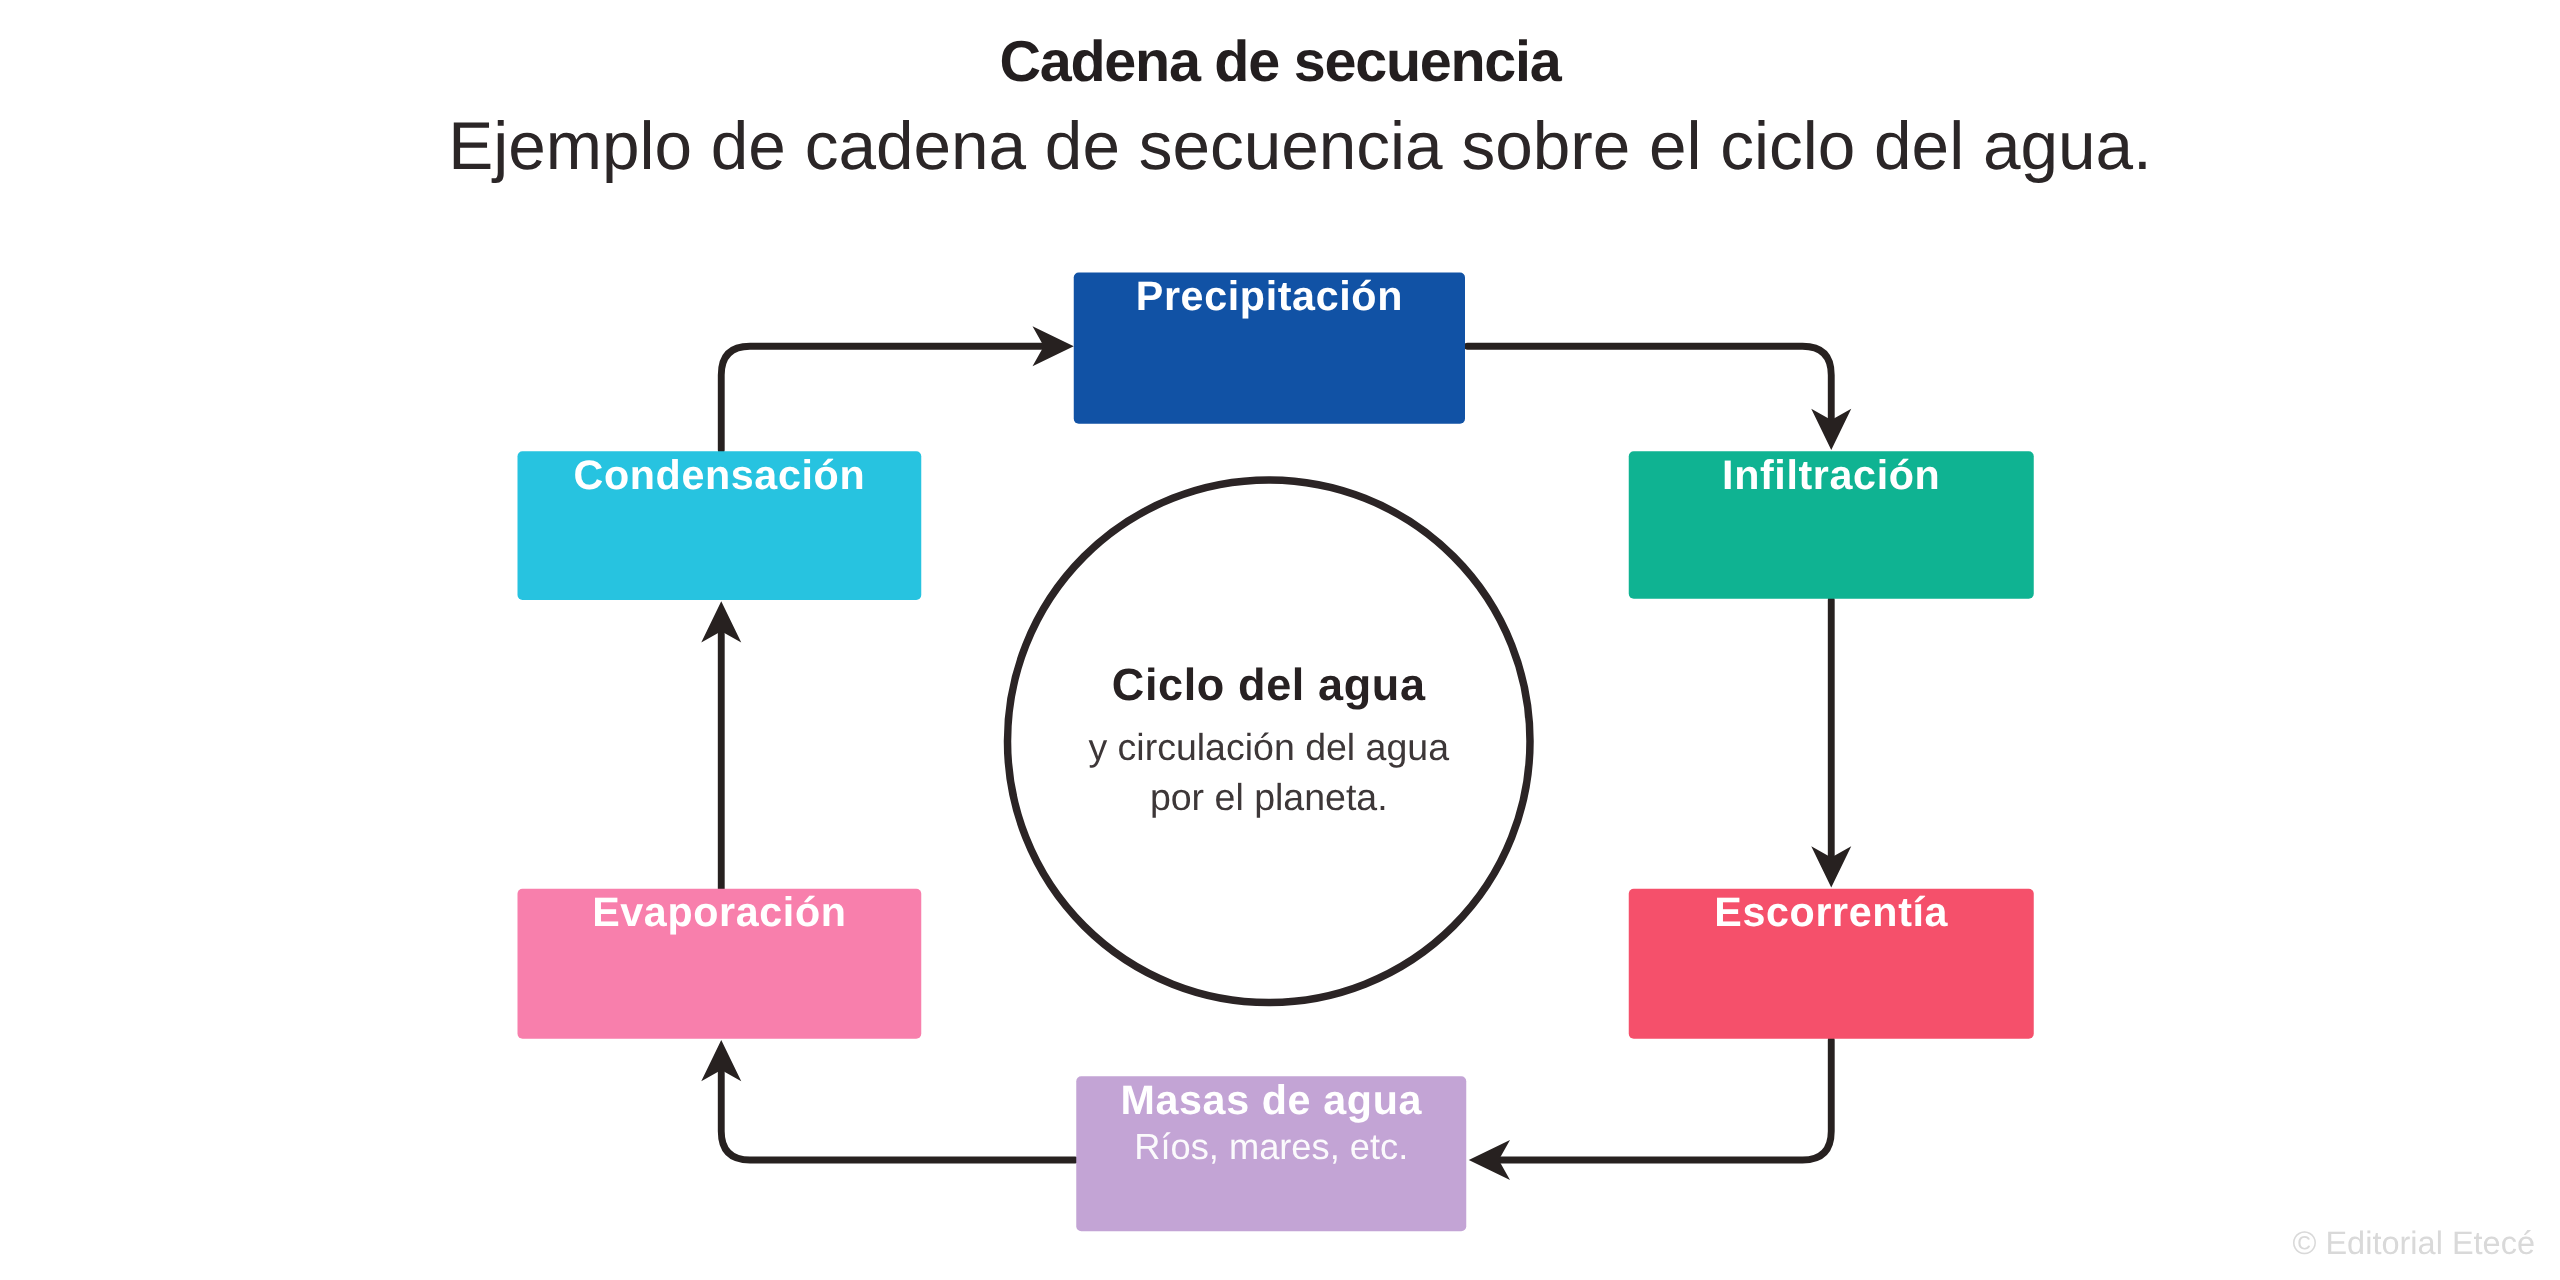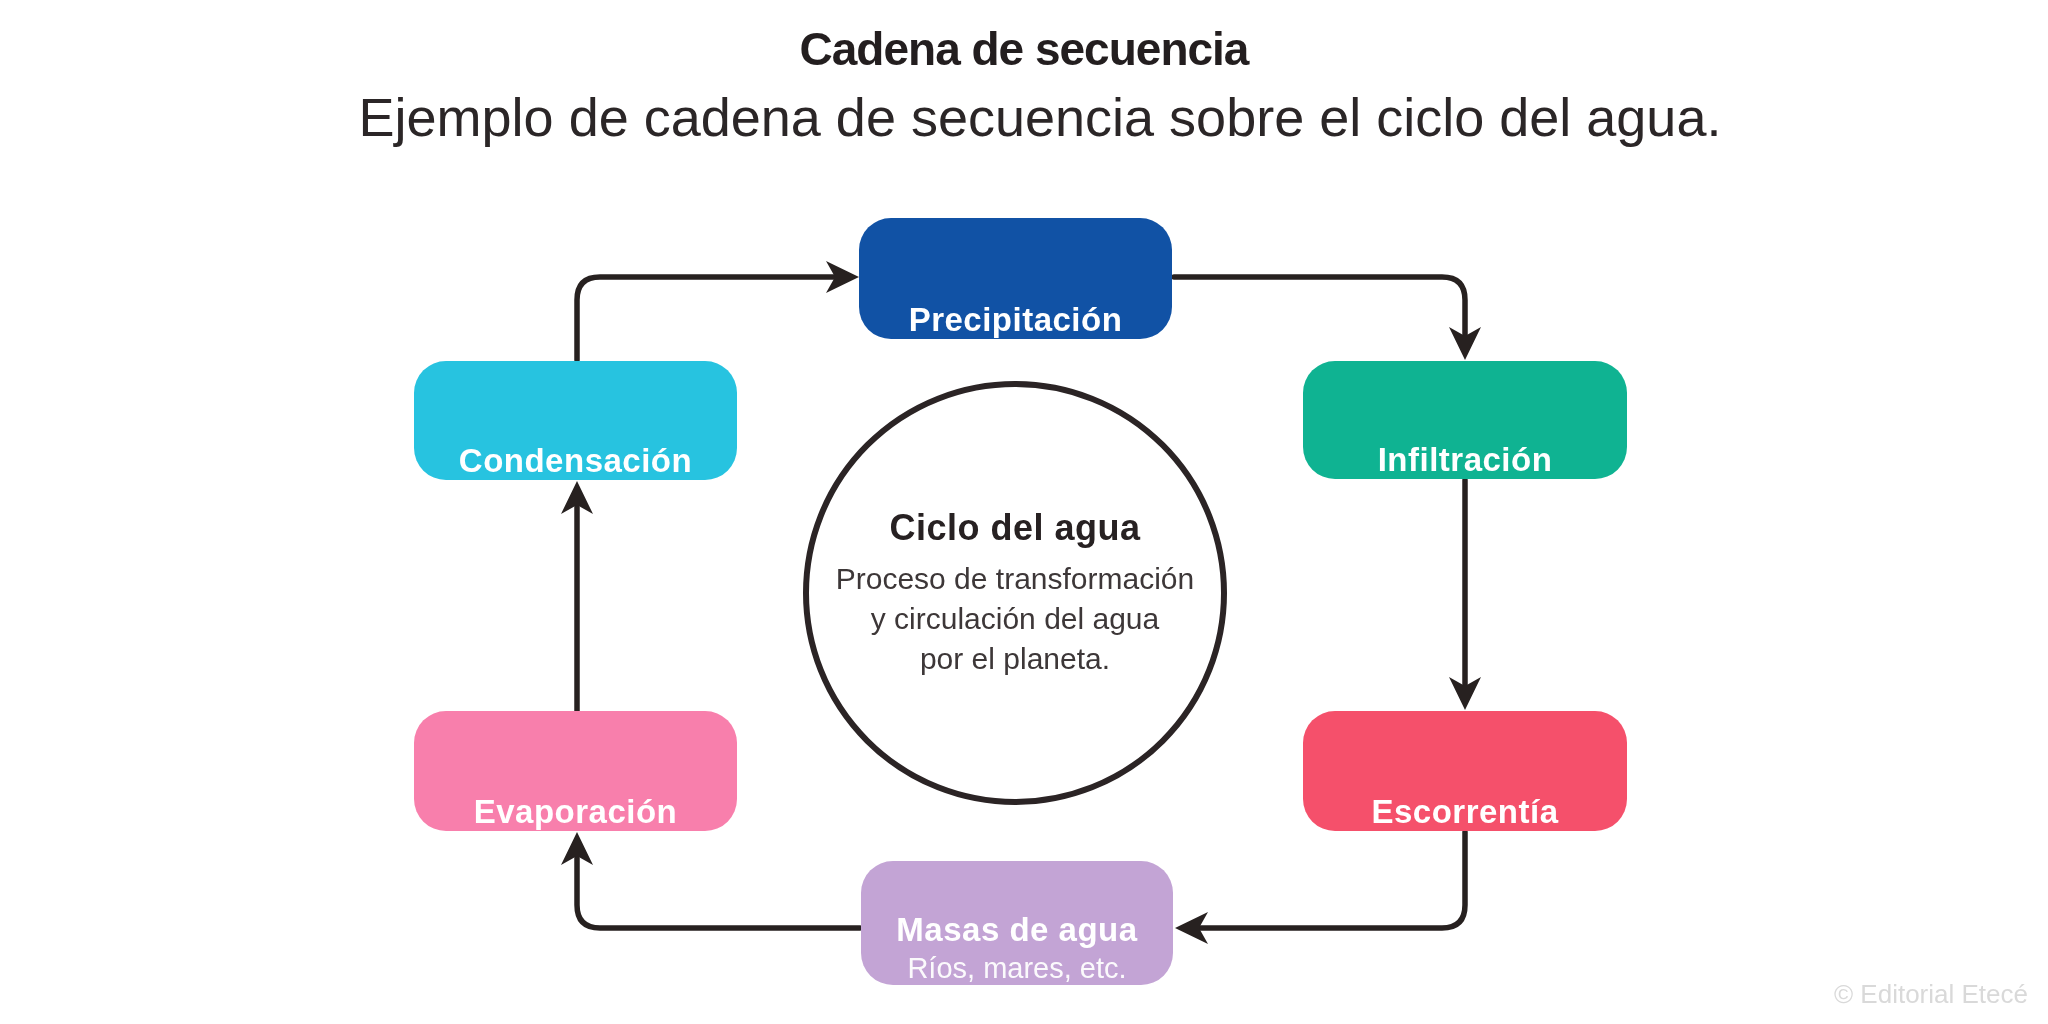--- a/index.html
+++ b/index.html
@@ -48,24 +48,24 @@
     font-size: 36px;
     font-weight: bold;
     color: #272122;
     margin-bottom: 10px;
     letter-spacing: 0.5px;
   }
   .circle-desc { font-size: 30px; line-height: 40px; color: #3d3738; }
   
   .node {
     position: absolute;
-    border-radius: 32px;
+    border-radius: 4px;
     color: #ffffff;
     display: flex; flex-direction: column;
-    align-items: center; justify-content: flex-end;
+    align-items: center; justify-content: flex-start;
     text-align: center;
   }
   .node .label { font-size: 33px; font-weight: bold; letter-spacing: 0.5px; }
   .node .sublabel { font-size: 29px; font-weight: 400; opacity: 0.95; margin-top: 3px; }
   .node-precipitacion { left: 859px;  top: 218px; width: 313px; height: 121px; }
   .node-infiltracion  { left: 1303px; top: 361px; width: 324px; height: 118px; }
   .node-escorrentia   { left: 1303px; top: 711px; width: 324px; height: 120px; }
   .node-masas-de-agua { left: 861px;  top: 861px; width: 312px; height: 124px; }
   .node-evaporacion   { left: 414px;  top: 711px; width: 323px; height: 120px; }
   .node-condensacion  { left: 414px;  top: 361px; width: 323px; height: 119px; }
@@ -111,21 +111,20 @@
     <g>
       <path d="M 577 711 L 577 507"></path>
       <polygon points="577,481 561,514 577,505 593,514"></polygon>
     </g>
   </svg>
 
   <div class="circle" style="border-color: rgb(43, 36, 37);">
     <div class="circle-text">
       <div class="circle-title">Ciclo del agua</div>
       <div class="circle-desc">
-        <div>Proceso de transformación</div>
         <div>y circulación del agua</div>
         <div>por el planeta.</div>
       </div>
     </div>
   </div>
 
   <div class="node node-precipitacion" style="background-color: rgb(17, 82, 165);">
     <span class="label">Precipitación</span>
   </div>
 

